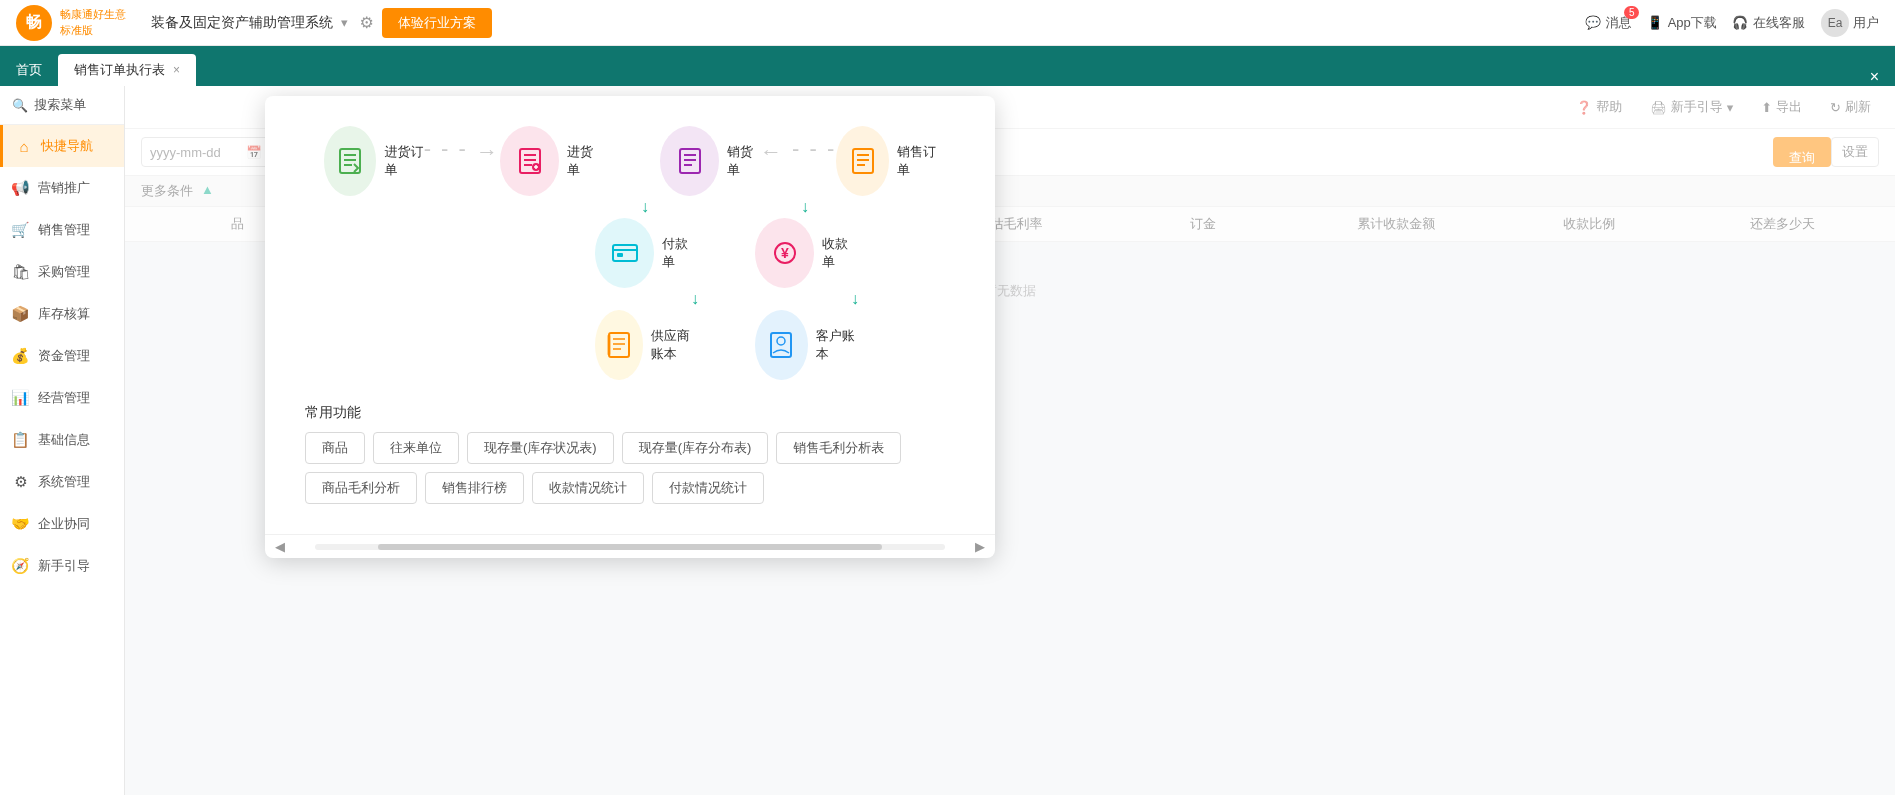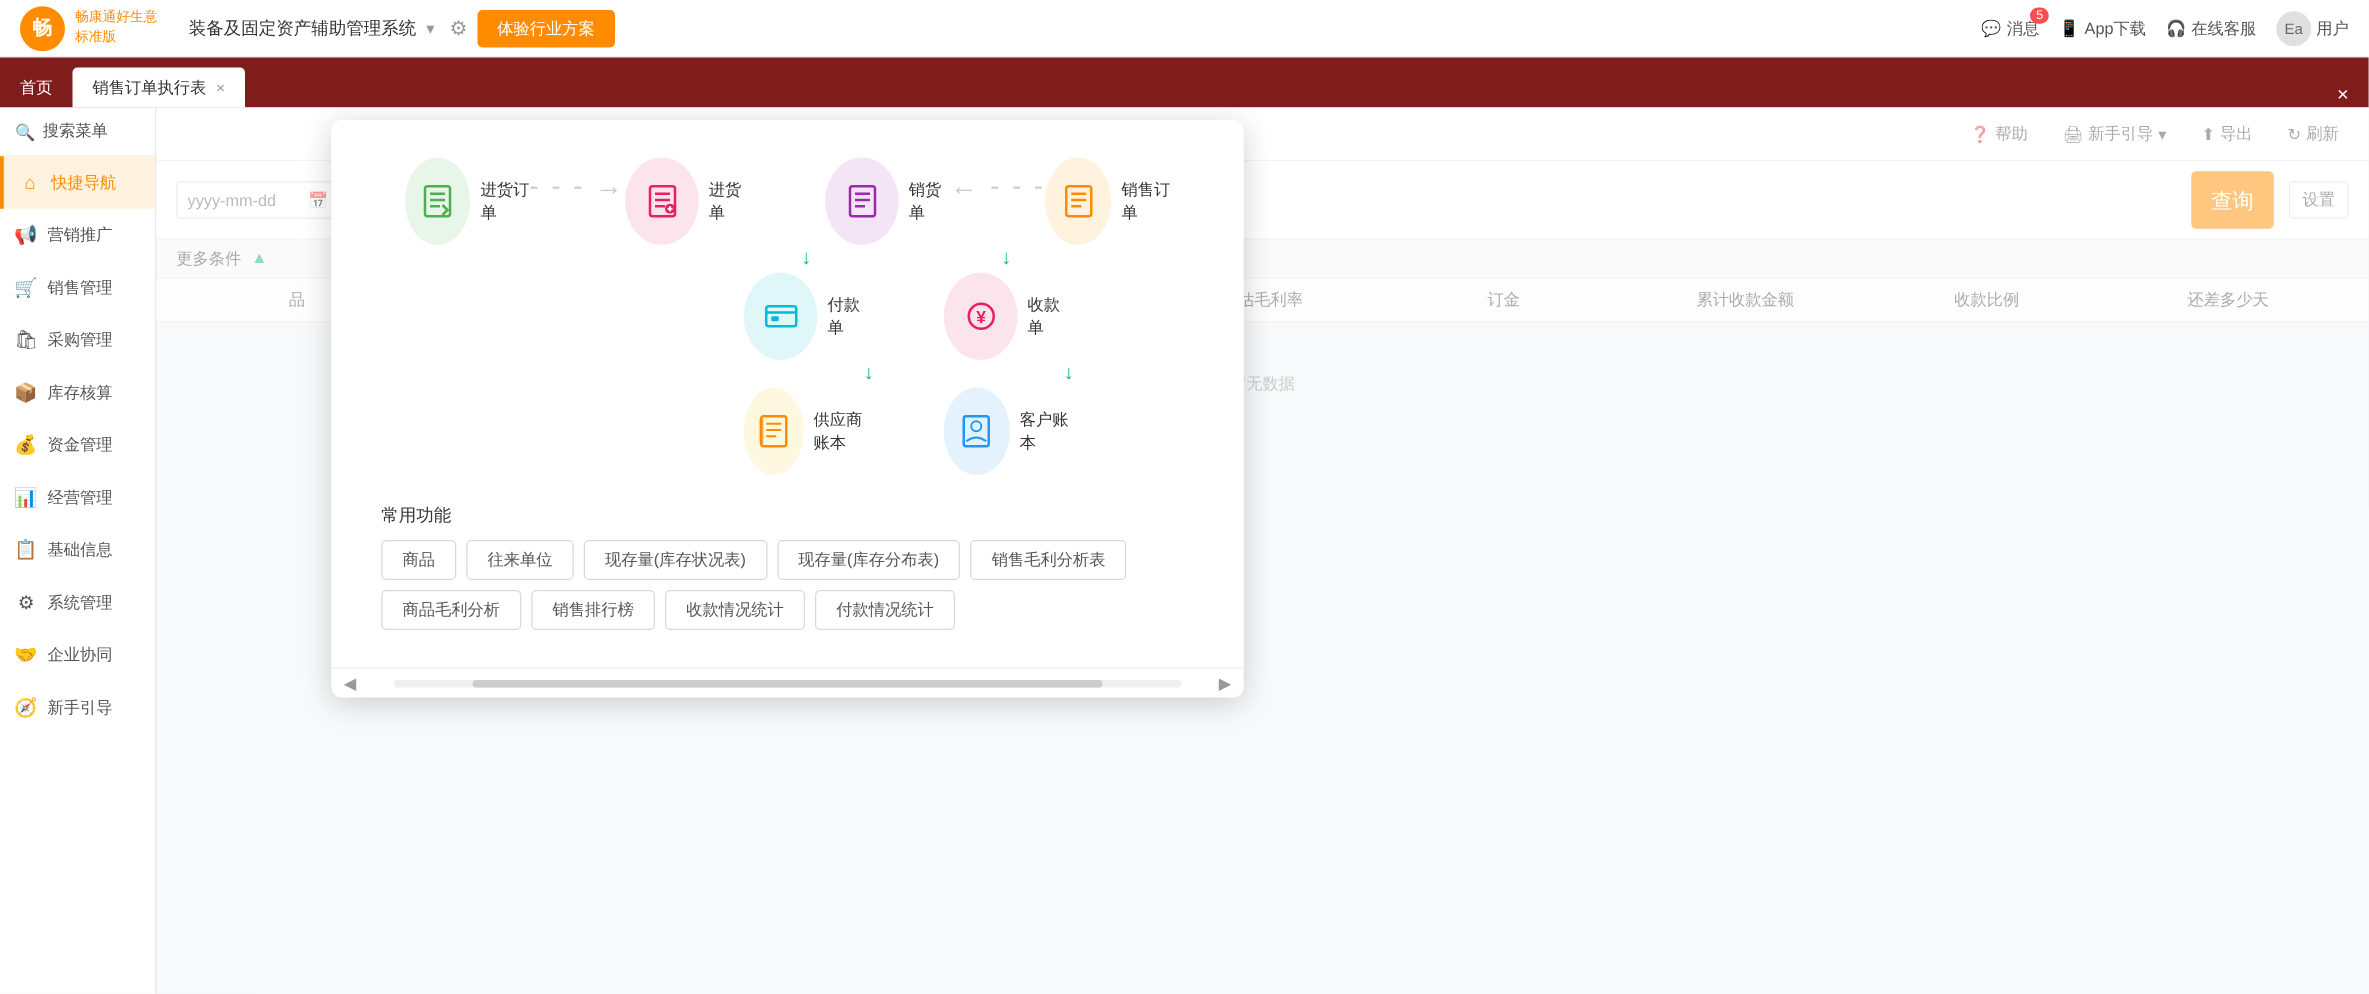--- a/index.html
+++ b/index.html
@@ -11,21 +11,21 @@
     .logo-icon { width: 36px; height: 36px; background: #ff8c00; border-radius: 50%; display: flex; align-items: center; justify-content: center; color: white; font-size: 16px; font-weight: bold; margin-right: 8px; }
     .logo-text { font-size: 11px; color: #ff8c00; line-height: 1.4; }
     .system-title { display: flex; align-items: center; gap: 8px; flex: 1; padding-left: 10px; }
     .trial-btn { background: #ff8c00; color: white; border: none; padding: 6px 16px; border-radius: 4px; cursor: pointer; font-size: 13px; }
     .top-right { display: flex; align-items: center; gap: 16px; margin-left: auto; }
     .top-right-item { display: flex; align-items: center; gap: 4px; color: #555; font-size: 13px; cursor: pointer; position: relative; }
     .badge { background: #ff4d4f; color: white; border-radius: 10px; font-size: 10px; padding: 1px 5px; position: absolute; top: -8px; right: -8px; }
     .avatar { width: 28px; height: 28px; background: #d9d9d9; border-radius: 50%; display: flex; align-items: center; justify-content: center; font-size: 12px; color: #666; }
 
     
-    .tabs-bar { height: 40px; background: #7f1d1d; display: flex; align-items: flex-end; padding: 0 0 0 0; gap: 0; }
+    .tabs-bar { height: 40px; background: #0f766e; display: flex; align-items: flex-end; padding: 0 0 0 0; gap: 0; }
     .tab-item { height: 32px; padding: 0 16px; display: flex; align-items: center; cursor: pointer; font-size: 13px; border-radius: 4px 4px 0 0; }
     .tab-item.home { background: transparent; color: white; }
     .tab-item.active { background: #fff; color: #333; margin-top: 16px; }
     .tab-close { margin-left: 8px; color: #999; font-size: 12px; }
     .tab-close-main { margin-left: auto; margin-right: 16px; color: white; font-size: 16px; cursor: pointer; display: flex; align-items: center; }
 
     
     .main-layout { display: flex; height: calc(795px - 46px - 40px); }
 
     
@@ -36,25 +36,25 @@
     .sidebar-item .si-icon { width: 18px; height: 18px; display: flex; align-items: center; justify-content: center; font-size: 15px; }
 
     
     .content-area { flex: 1; background: #f0f2f5; position: relative; overflow: hidden; }
 
     
     .content-toolbar { background: #fff; padding: 8px 16px; display: flex; align-items: center; gap: 12px; border-bottom: 1px solid #e8e8e8; }
     .toolbar-btn { display: flex; align-items: center; gap: 4px; color: #555; font-size: 13px; cursor: pointer; padding: 4px 8px; }
 
     
-    .filter-bar { background: #fff; padding: 8px 16px; display: flex; align-items: center; gap: 12px; border-bottom: 1px solid #e8e8e8; }
+    .filter-bar { background: #fff; padding: 8px 16px; display: flex; align-items: center; border-bottom: 1px solid #e8e8e8; }
     .filter-input { border: 1px solid #d9d9d9; border-radius: 4px; padding: 4px 8px; font-size: 13px; height: 30px; color: #bbb; }
     .date-input { width: 130px; }
     .status-select { border: 1px solid #d9d9d9; border-radius: 4px; padding: 4px 8px; font-size: 13px; height: 30px; width: 140px; color: #bbb; }
-    .query-btn { background: #ff8c00; color: white; border: none; padding: 12px 16px; border-radius: 4px; cursor: pointer; height: 46px; font-size: 17px; }
+    .query-btn { background: #ff8c00; color: white; border: none; padding: 12px 16px; border-radius: 4px; cursor: pointer; height: 30px; font-size: 13px; }
     .settings-btn { background: #fff; color: #555; border: 1px solid #d9d9d9; padding: 4px 10px; border-radius: 4px; cursor: pointer; height: 30px; font-size: 13px; }
 
     
     .more-conditions { background: #f5f5f5; padding: 6px 16px; font-size: 13px; color: #555; border-bottom: 1px solid #e8e8e8; display: flex; gap: 8px; }
     .collapse-btn { cursor: pointer; color: #1ab394; }
 
     
     .table-header { background: #fafafa; display: flex; padding: 8px 16px; border-bottom: 1px solid #e8e8e8; font-size: 13px; color: #555; }
     .th-cell { flex: 1; text-align: center; min-width: 80px; }
 

